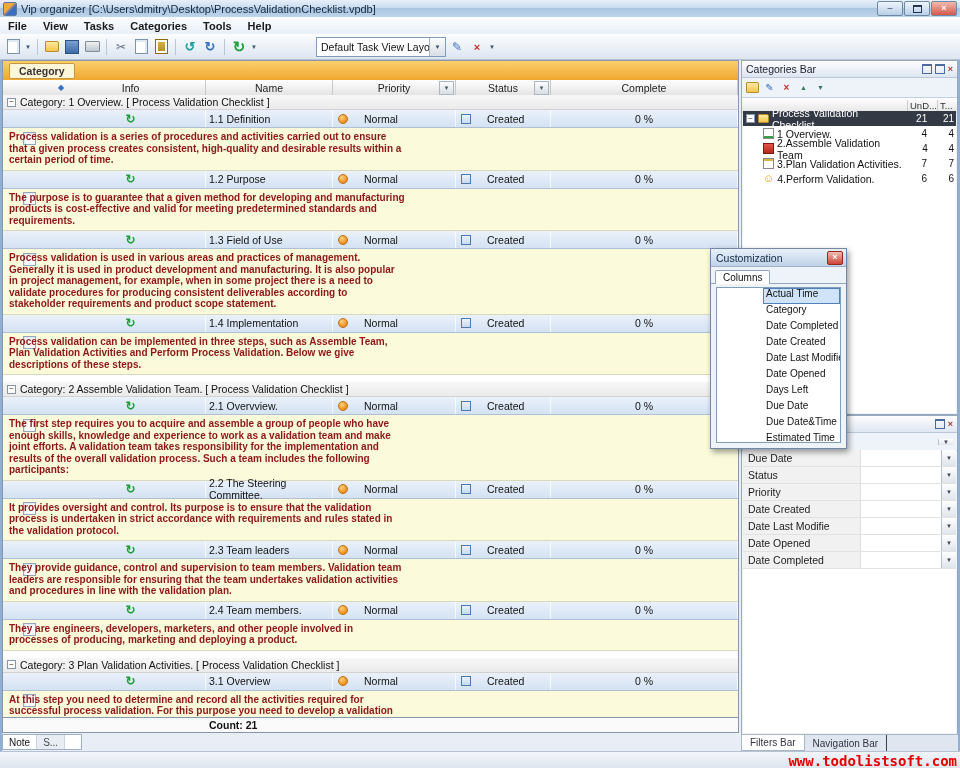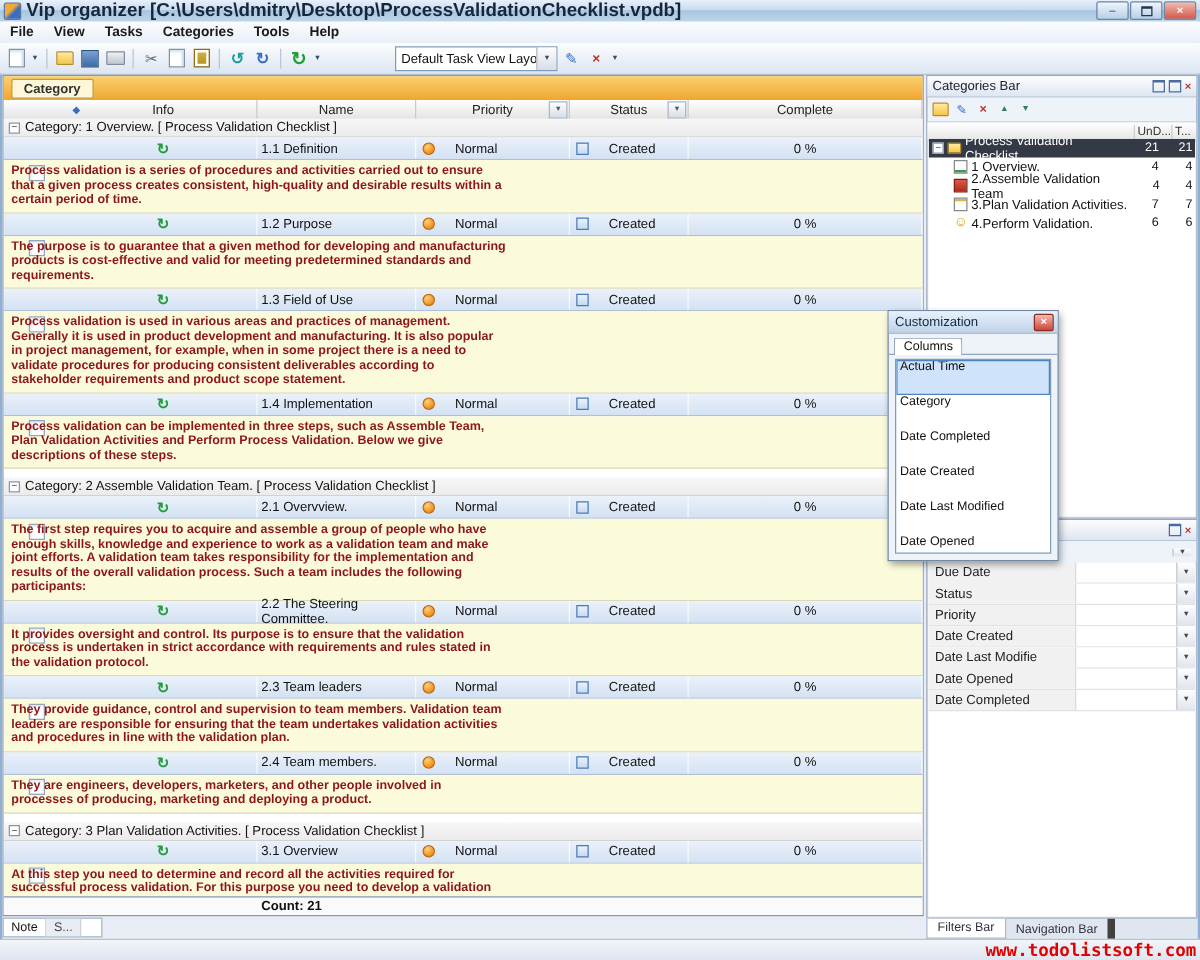--- a/index.html
+++ b/index.html
@@ -3,21 +3,21 @@
 <meta charset="utf-8">
 <style>
   html,body{margin:0;padding:0;background:#9eb6d2;}
   .app{position:relative;width:960px;height:768px;overflow:hidden;background:#e9eef6;
        font-family:"Liberation Sans",sans-serif;font-size:11px;color:#111;
        box-shadow:inset 0 0 0 2px #8fb0d4;}
   
   .titlebar{position:absolute;left:0;top:0;right:0;height:17px;display:flex;align-items:center;gap:4px;
     padding:0 3px;background:linear-gradient(#e7f0fa,#c9dcf0 45%,#a9c5e1 50%,#bdd5eb);border-bottom:1px solid #7a96b5;}
   .app-icon{width:12px;height:12px;border-radius:2px;background:linear-gradient(135deg,#f6a93b 40%,#3a6ec2 60%);border:1px solid #5c7aa0;}
-  .title-text{font-size:15px;color:#16273c;white-space:nowrap;overflow:hidden;font-weight:bold;}
+  .title-text{font-size:11px;color:#16273c;white-space:nowrap;overflow:hidden;}
   .winbtns{margin-left:auto;display:flex;gap:1px;}
   .wbtn{width:24px;height:13px;display:flex;align-items:center;justify-content:center;font-size:9px;line-height:1;
     color:#23364e;background:linear-gradient(#eef5fc,#b9cfe6);border:1px solid #6d87a5;border-radius:2px;}
   .wbtn .maxbox{width:7px;height:5px;border:1px solid #23364e;border-top-width:2px;}
   .wbtn.close{background:linear-gradient(#f3b9b0,#d2584a);color:#fff;font-weight:bold;}
   
   .menubar{position:absolute;left:0;top:17px;right:0;height:17px;display:flex;align-items:center;
     background:linear-gradient(#fbfcfe,#e9eff8);border-bottom:1px solid #c9d4e2;}
   .menu-item{padding:4px 8px;height:100%;display:flex;align-items:center;color:#1a1a1a;font-weight:bold;}
   
@@ -108,35 +108,35 @@
   .f-toolbar{height:17px;display:flex;align-items:center;justify-content:flex-end;gap:5px;padding:0 4px;
     border-bottom:1px solid #c5d0de;background:#eef3fa;}
   .frows{background:#fff;position:absolute;left:1px;right:1px;top:34px;bottom:1px;overflow:hidden;}
   .frow{height:16px;display:flex;align-items:stretch;border-bottom:1px solid #e2e2e2;background:#fff;}
   .flabel{width:118px;display:flex;align-items:center;padding-left:5px;background:#f1f1f1;border-right:1px solid #dcdcdc;
     font-size:10.5px;color:#222;box-sizing:border-box;}
   .fcombo{margin-left:auto;width:14px;display:flex;align-items:center;justify-content:center;
     background:linear-gradient(#fefefe,#dfe5ec);border-left:1px solid #b9c2cc;font-size:6px;color:#445;}
   .right-tabs{position:absolute;left:0;right:0;bottom:0;height:16px;display:flex;align-items:stretch;
     background:#dfe6ef;border-top:1px solid #aab7c7;font-size:10px;}
-  .rtab{padding:0 8px;display:flex;align-items:center;color:#334;border-right:6px solid #404040;}
+  .rtab{padding:0 8px;display:flex;align-items:center;color:#334;border-right:1px solid #404040;}
   .rtab.active{background:#fff;border:1px solid #aab7c7;border-top:none;}
   
   .dialog{position:absolute;left:710px;top:248px;width:137px;height:201px;background:#eef3fa;
     border:1px solid #7288a5;box-shadow:2px 3px 6px rgba(0,0,0,.4);z-index:50;box-sizing:border-box;}
   .dlg-title{height:17px;display:flex;align-items:center;padding:0 3px 0 5px;
     background:linear-gradient(#e8f1fb,#bfd2e8);border-bottom:1px solid #9db0c8;font-size:10.5px;color:#122a44;}
   .dlg-close{margin-left:auto;width:14px;height:12px;display:flex;align-items:center;justify-content:center;
     background:linear-gradient(#f3b9b0,#cf4437);border:1px solid #8e2a20;border-radius:2px;color:#fff;font-size:9px;font-weight:bold;line-height:1;}
   .dlg-tabs{height:16px;display:flex;align-items:flex-end;padding-left:4px;border-bottom:1px solid #93a6bd;}
   .dlg-tab{background:#fff;border:1px solid #93a6bd;border-bottom:none;border-radius:2px 2px 0 0;
     padding:1px 7px;font-size:10px;position:relative;top:1px;}
   .dlg-list{position:absolute;left:5px;right:5px;top:38px;bottom:5px;background:#fff;border:1px solid #7f9db9;
     overflow:hidden;font-size:10px;}
-  .dlg-item{height:28px;line-height:12px;padding-left:3px;white-space:nowrap;}
+  .dlg-item{height:16px;line-height:12px;padding-left:3px;white-space:nowrap;margin-left:46px;}
   .dlg-item.selected{background:#cfe3fb;outline:1px solid #4f83c0;outline-offset:-1px;}
   
   .notebox{position:absolute;left:2px;top:734px;width:80px;height:16px;display:flex;background:#fff;
     border:1px solid #9fb0c4;box-sizing:border-box;font-size:10px;}
   .ntab{padding:0 6px;display:flex;align-items:center;border-right:1px solid #c9d4e0;}
   .ntab.inactive{background:#e8edf4;color:#445;}
   .statusbar{position:absolute;left:0;right:0;top:751px;height:17px;
     background:linear-gradient(#f2f5fa,#dde4ee);border-top:1px solid #b6c2d2;}
   .watermark{position:absolute;right:3px;top:1px;font-family:"DejaVu Sans Mono",monospace;
     font-weight:bold;font-size:14px;color:#e20000;}

